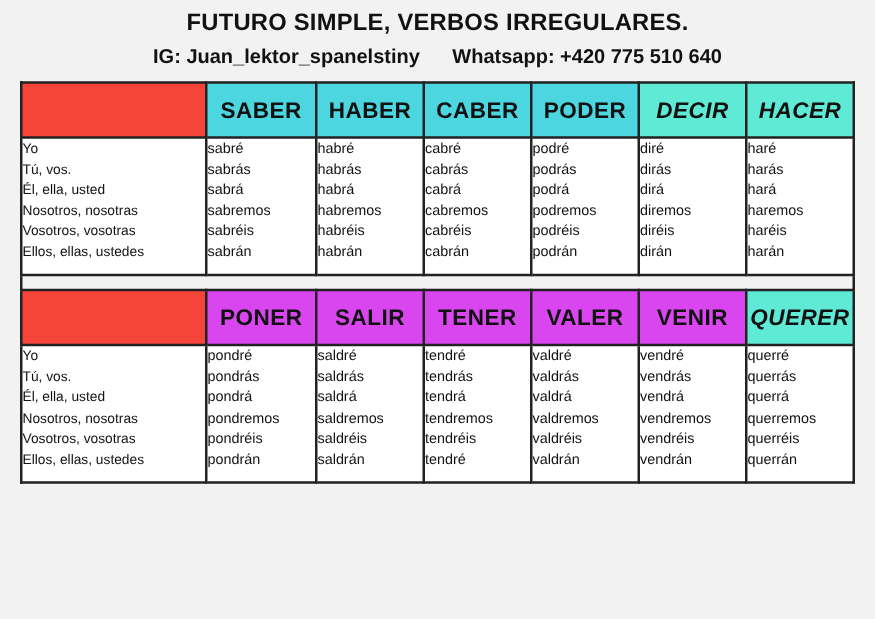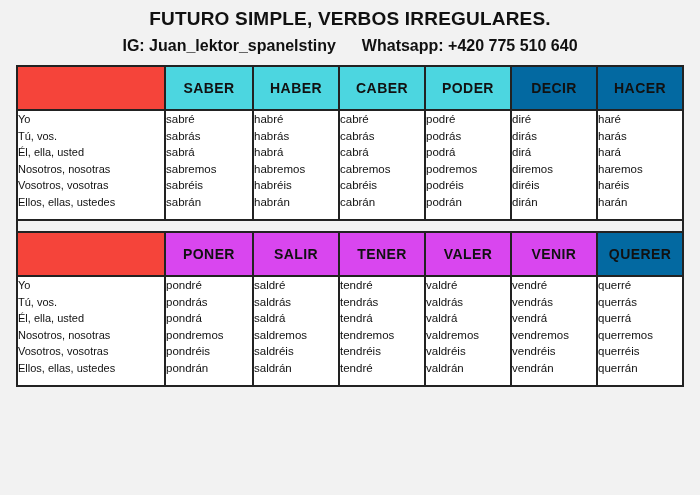--- a/index.html
+++ b/index.html
@@ -46,27 +46,27 @@
   }
   table.conj td {
     border: 2px solid #222222;
     vertical-align: top;
     padding: 0;
   }
   .hdr {
     height: 42px;
     text-align: center;
     font-weight: bold;
-    font-size: 14px;
+    font-size: 18px;
     letter-spacing: 0.4px;
     vertical-align: middle !important;
   }
   .hdr.blank-red { background: #f5443a; }
   .hdr.cyan { background: #4cd6e0; }
-  .hdr.orange { background: #0369a1; }
+  .hdr.orange { background: #5eead4; font-style: italic; }
   .hdr.green { background: #d946ef; }
   .cell {
     height: 108px;
     background: #ffffff;
     font-size: 11.5px;
     line-height: 16.5px;
     padding: 10px 0 0 10px;
   }
   .cell.pron {
     font-size: 11px;

